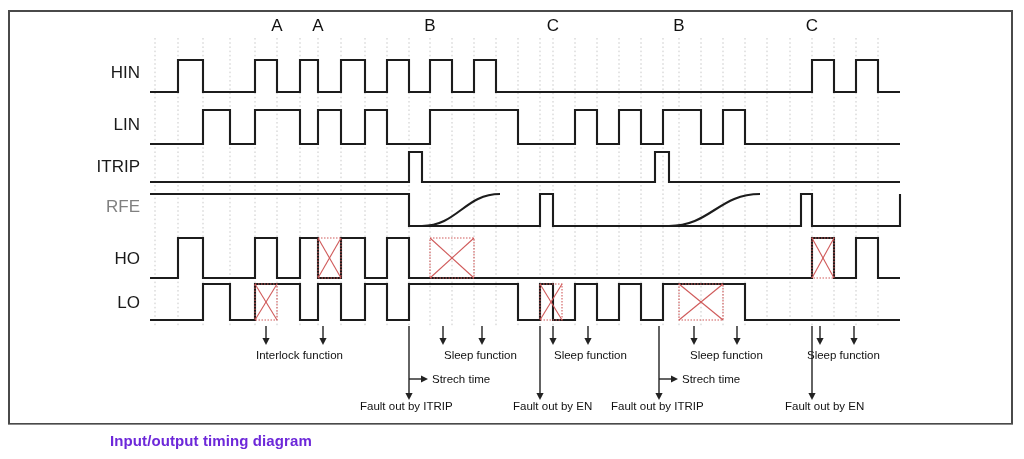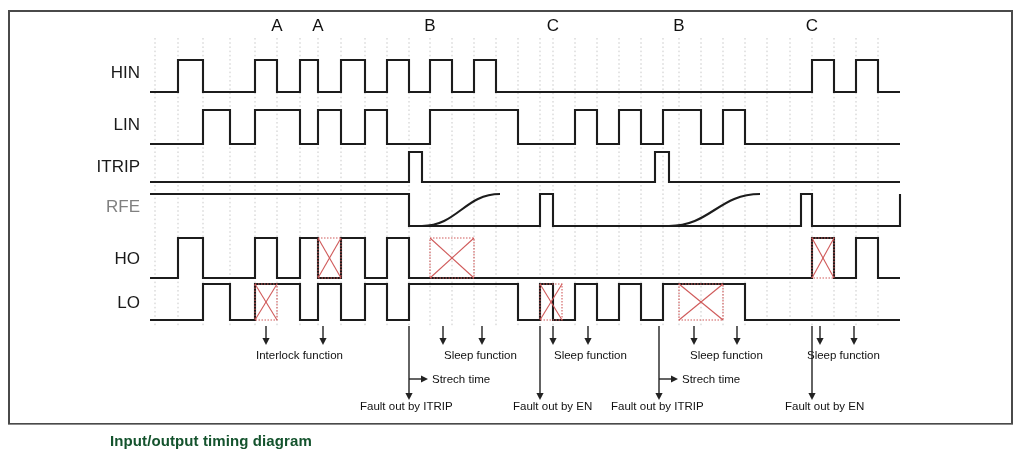--- a/index.html
+++ b/index.html
@@ -3,21 +3,21 @@
 <meta charset="utf-8">
 <style>
   html,body{margin:0;padding:0;background:#ffffff;}
   body{width:1024px;height:459px;position:relative;
        font-family:"Liberation Sans","DejaVu Sans",sans-serif;
        overflow:hidden;}
   #root{position:absolute;left:0;top:0;width:1024px;height:459px;}
   .frame{position:absolute;left:8px;top:10px;width:1005px;height:415px;
          border:2px solid #4a4a4a;background:#fff;box-sizing:border-box;}
   .caption{position:absolute;left:110px;top:432px;
-           font-size:15px;font-weight:bold;color:#14532d;letter-spacing:.1px;}
+           font-size:15px;font-weight:bold;color:#6d28d9;letter-spacing:.1px;}
   .capline{position:absolute;left:8px;top:424px;width:1005px;height:1px;
            background:#8a8a8a;}
   svg{position:absolute;left:0;top:0;}
   .sig-label{font-size:17px;fill:#1a1a1a;font-family:"Liberation Sans","DejaVu Sans",sans-serif;}
   .sig-label.muted{fill:#808080;}
   .marker{font-size:17px;fill:#111;font-family:"Liberation Sans","DejaVu Sans",sans-serif;text-anchor:middle;}
   .ann{font-size:11.5px;fill:#111;font-family:"Liberation Sans","DejaVu Sans",sans-serif;}
   .wave{fill:none;stroke:#1c1c1c;stroke-width:2.1;
         stroke-linejoin:miter;stroke-linecap:butt;}
   .gridline{stroke:#c9c9c9;stroke-width:1;stroke-dasharray:1.6 2.6;}

